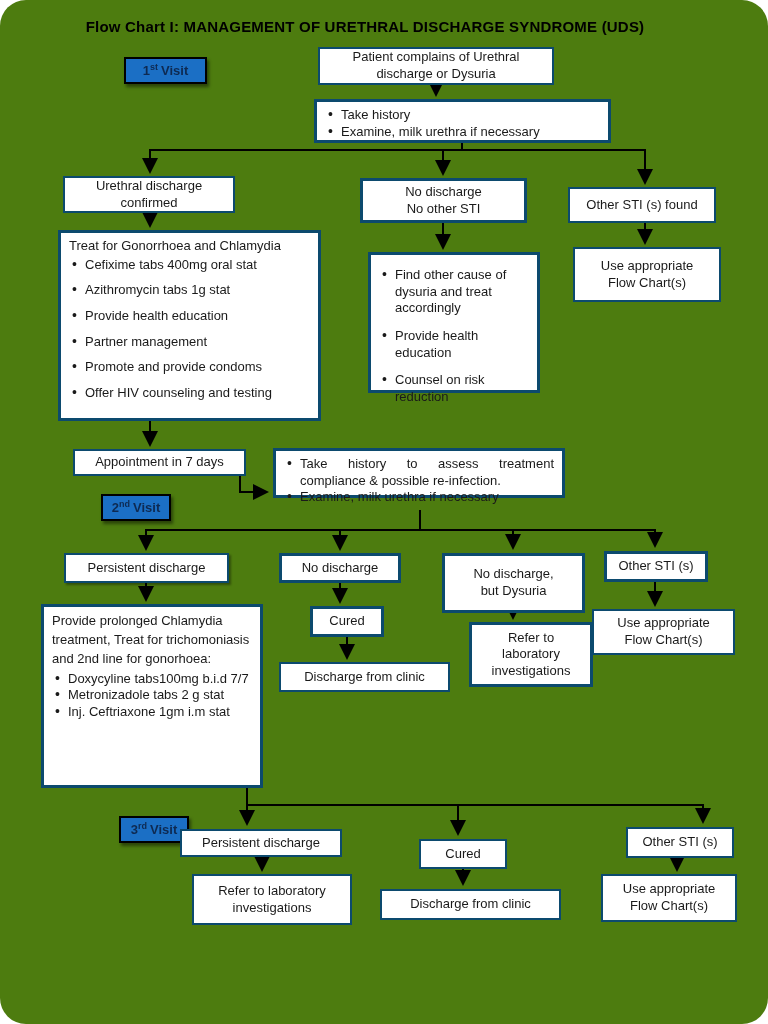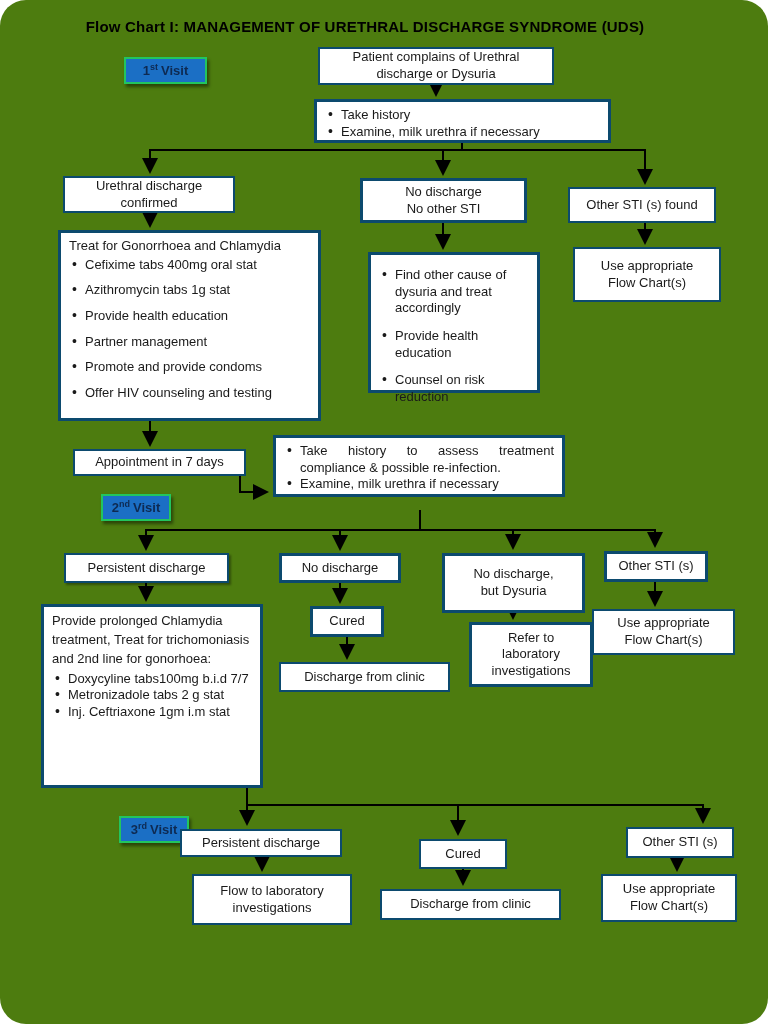--- a/index.html
+++ b/index.html
@@ -26,21 +26,21 @@
   ul.blist li { position:relative; padding-left:16px; text-align:left; }
   ul.blist li::before { content:"\2022"; position:absolute; left:3px; top:-1px; font-size:14px; }
   ul.gap8 li { margin-bottom:9px; }
   ul.gap8 li:last-child { margin-bottom:0; }
   ul.gap10 li { margin-bottom:11px; }
   ul.gap10 li:last-child { margin-bottom:0; }
   ul.just li { text-align:justify; }
   .intro { margin-bottom:2px; }
   .badge {
     position:absolute; box-sizing:border-box; background:#1b6fc5;
-    border:2px solid #22c55e; color:#0e2a52; font-weight:bold; font-size:13px;
+    border:2px solid #000000; color:#0e2a52; font-weight:bold; font-size:13px;
     display:flex; align-items:center; justify-content:center;
     box-shadow:2px 3px 3px rgba(0,0,0,0.45);
   }
   .badge sup { font-size:9px; margin-right:3px; }
   svg.wires { position:absolute; left:0; top:0; pointer-events:none; }
 </style>
 </head>
 <body>
 
 <div class="stage">
@@ -139,21 +139,21 @@
 
   <div class="node" style="left:573px; top:247px; width:148px; height:55px;">
     <div>Use appropriate</div>
     <div>Flow Chart(s)</div>
   </div>
 
   <div class="node" style="left:73px; top:449px; width:173px; height:27px;">
     <div>Appointment in 7 days</div>
   </div>
 
-  <div class="node thick leftal" style="left:273px; top:435px; width:292px; height:62px;">
+  <div class="node thick leftal" style="left:273px; top:448px; width:292px; height:50px;">
     <ul class="blist just">
       <li>Take history to assess treatment compliance &amp; possible re-infection.</li>
       <li>Examine, milk urethra if necessary</li>
     </ul>
   </div>
 
   <div class="badge" style="left:101px; top:494px; width:70px; height:27px;">
     <span><span>2</span><sup>nd</sup><span>Visit</span></span>
   </div>
 
@@ -212,21 +212,21 @@
 
   <div class="node" style="left:419px; top:839px; width:88px; height:30px;">
     <div>Cured</div>
   </div>
 
   <div class="node" style="left:626px; top:827px; width:108px; height:31px;">
     <div>Other STI (s)</div>
   </div>
 
   <div class="node" style="left:192px; top:874px; width:160px; height:51px;">
-    <div>Flow to laboratory</div>
+    <div>Refer to laboratory</div>
     <div>investigations</div>
   </div>
 
   <div class="node" style="left:380px; top:889px; width:181px; height:31px;">
     <div>Discharge from clinic</div>
   </div>
 
   <div class="node" style="left:601px; top:874px; width:136px; height:48px;">
     <div>Use appropriate</div>
     <div>Flow Chart(s)</div>

